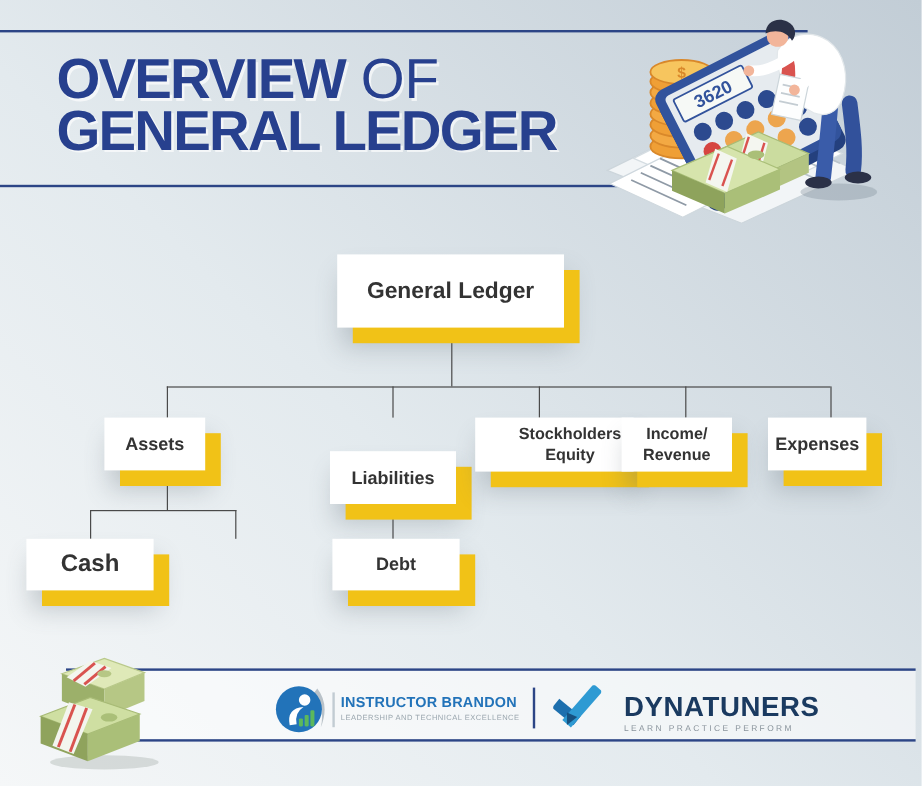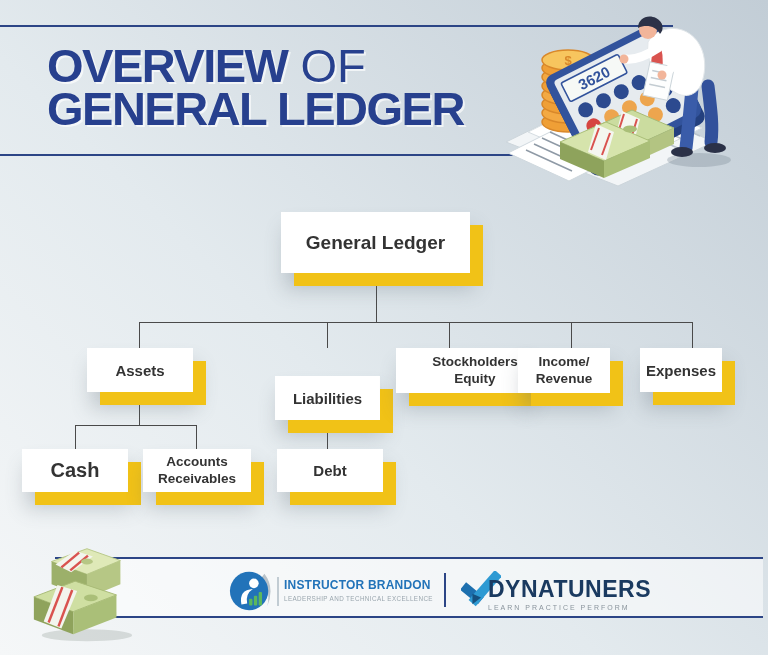--- a/index.html
+++ b/index.html
@@ -19,41 +19,41 @@
   .title{position:absolute;left:47px;top:44px;color:#27408e;font-weight:bold;
          font-size:47px;line-height:43px;letter-spacing:-1.5px;
          text-shadow:2px 2px 0 rgba(255,255,255,.65);white-space:nowrap;}
   .title .light{font-weight:400;letter-spacing:0;}
 
   
   .node{position:absolute;background:#ffffff;display:flex;align-items:center;justify-content:center;
         text-align:center;color:#333333;font-weight:bold;white-space:pre-line;
         box-shadow:13px 13px 0 #f1c217, 4px 16px 20px rgba(90,102,114,.30);}
   .node-root{left:281px;top:212px;width:189px;height:61px;font-size:19px;}
-  .node-assets{left:87px;top:348px;width:106px;height:44px;font-size:15px;}
+  .node-assets{left:87px;top:348px;width:84px;height:44px;font-size:15px;}
   .node-liabilities{left:275px;top:348px;width:105px;height:44px;font-size:15px;margin-top:28px;}
   .node-stockholders{left:396px;top:348px;width:106px;height:45px;font-size:13.5px;line-height:1.2;padding-left:26px;}
   .node-income{left:518px;top:348px;width:92px;height:45px;font-size:13.5px;line-height:1.2;}
   .node-expenses{left:640px;top:348px;width:82px;height:44px;font-size:15px;}
   .node-cash{left:22px;top:449px;width:106px;height:43px;font-size:20px;}
   .node-ar{left:143px;top:449px;width:108px;height:43px;font-size:13.5px;line-height:1.2;}
   .node-debt{left:277px;top:449px;width:106px;height:43px;font-size:15px;}
 
   
   .vline,.hlinec{position:absolute;background:#4a4a4a;}
   .vline{width:1px;}
   .hlinec{height:1px;}
 
   
   .ib-sep{position:absolute;left:277px;top:577px;width:1.5px;height:29px;background:#c2ccd3;}
   .brand-divider{position:absolute;left:444px;top:573px;width:2px;height:34px;background:#2c4586;}
   .ib-text{position:absolute;left:284px;top:578px;}
   .ib-name{color:#2273b9;font-weight:bold;font-size:12px;letter-spacing:.2px;white-space:nowrap;}
   .ib-tag{color:#9aa6ae;font-size:6.3px;letter-spacing:.4px;margin-top:3px;white-space:nowrap;}
-  .dt-text{position:absolute;left:488px;top:576px;}
+  .dt-text{position:absolute;left:520px;top:576px;}
   .dt-name{color:#1a3a60;font-weight:bold;font-size:23px;letter-spacing:.5px;white-space:nowrap;}
   .dt-tag{color:#8a949c;font-size:7px;letter-spacing:2px;margin-top:1px;white-space:nowrap;}
 
   svg{position:absolute;}
 </style>
 </head>
 <body>
 
 <div class="canvas">
 
@@ -179,22 +179,20 @@
 
   <div class="node node-root">General Ledger</div>
   <div class="node node-assets">Assets</div>
   <div class="node node-liabilities">Liabilities</div>
   <div class="node node-stockholders">Stockholders
 Equity</div>
   <div class="node node-income">Income/
 Revenue</div>
   <div class="node node-expenses">Expenses</div>
   <div class="node node-cash">Cash</div>
-  <div class="node node-ar">Accounts
-Receivables</div>
   <div class="node node-debt">Debt</div>
 
   <svg viewBox="0 0 120 102" style="left:26px;top:541px;width:118px;height:102px">
     <ellipse cx="62" cy="95" rx="46" ry="6" fill="rgba(110,122,112,.22)"></ellipse>
     <g>
       <polygon points="26,20 62,7 96,19 62,33" fill="#dfe9b8" stroke="#b9c98a"></polygon>
       <polygon points="26,20 62,33 62,57 26,43" fill="#9cb06a"></polygon>
       <polygon points="62,33 96,19 96,43 62,57" fill="#b6c785"></polygon>
       <polygon points="50,9 68,15 46,31 30,23" fill="#f3f5ee"></polygon>
       <line x1="54" y1="11" x2="36" y2="26" stroke="#d9534f" stroke-width="2.5"></line>

